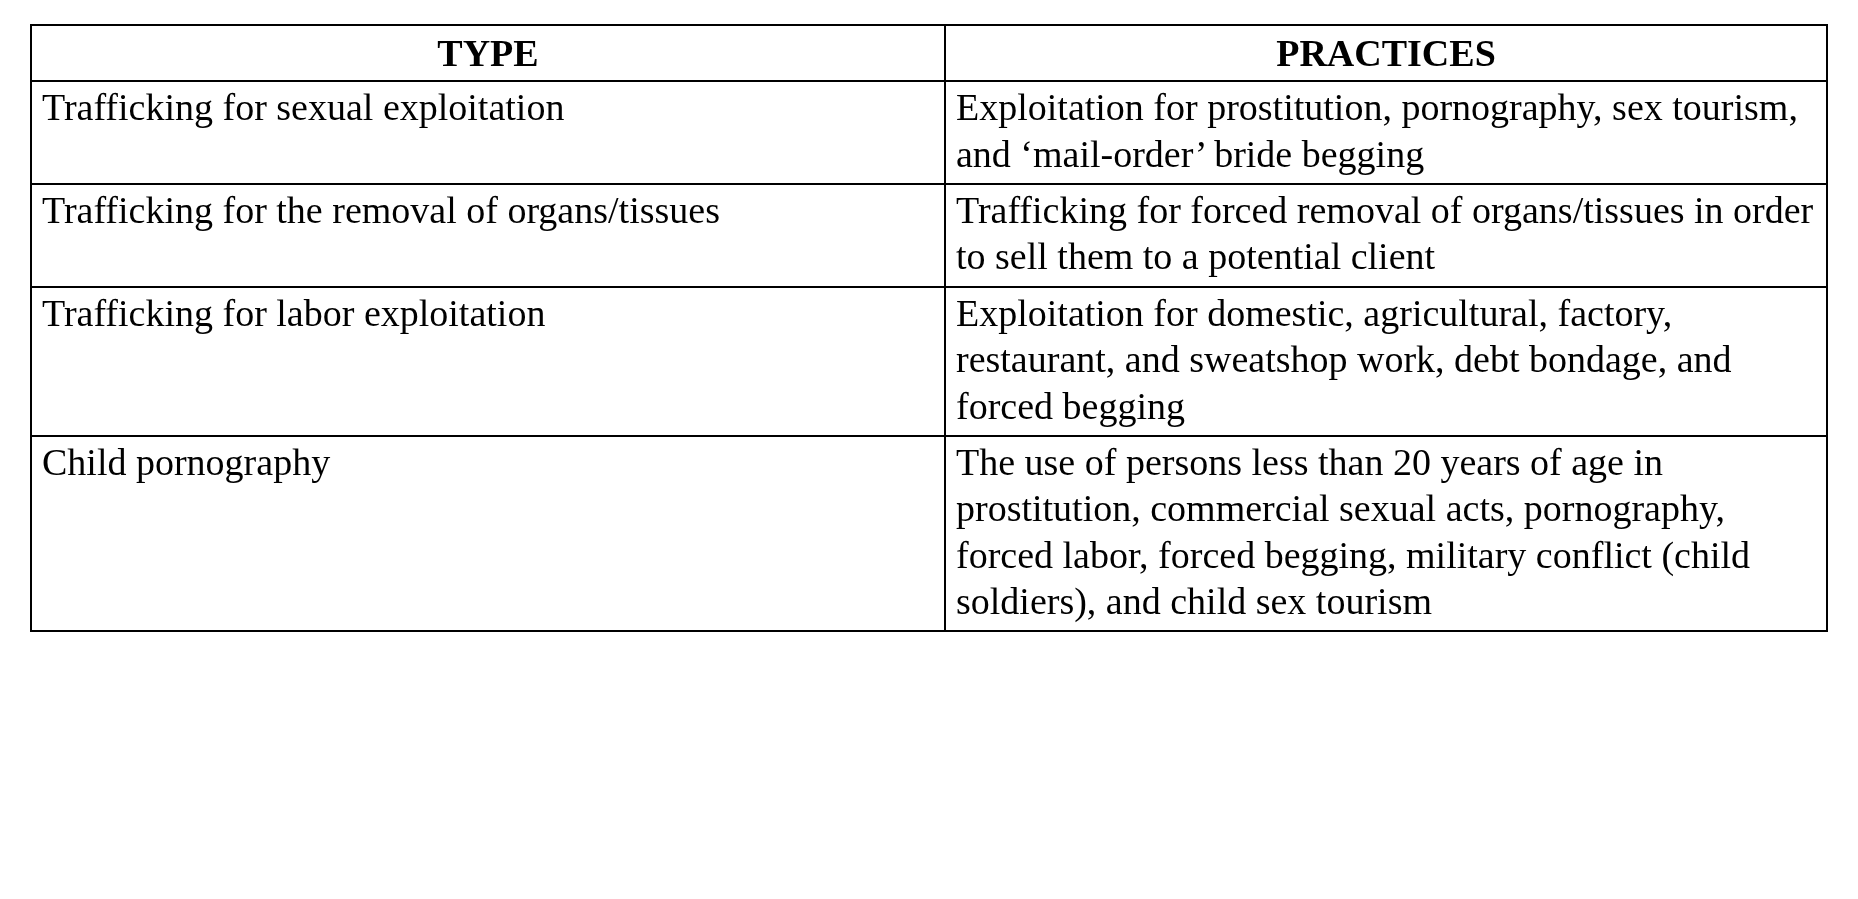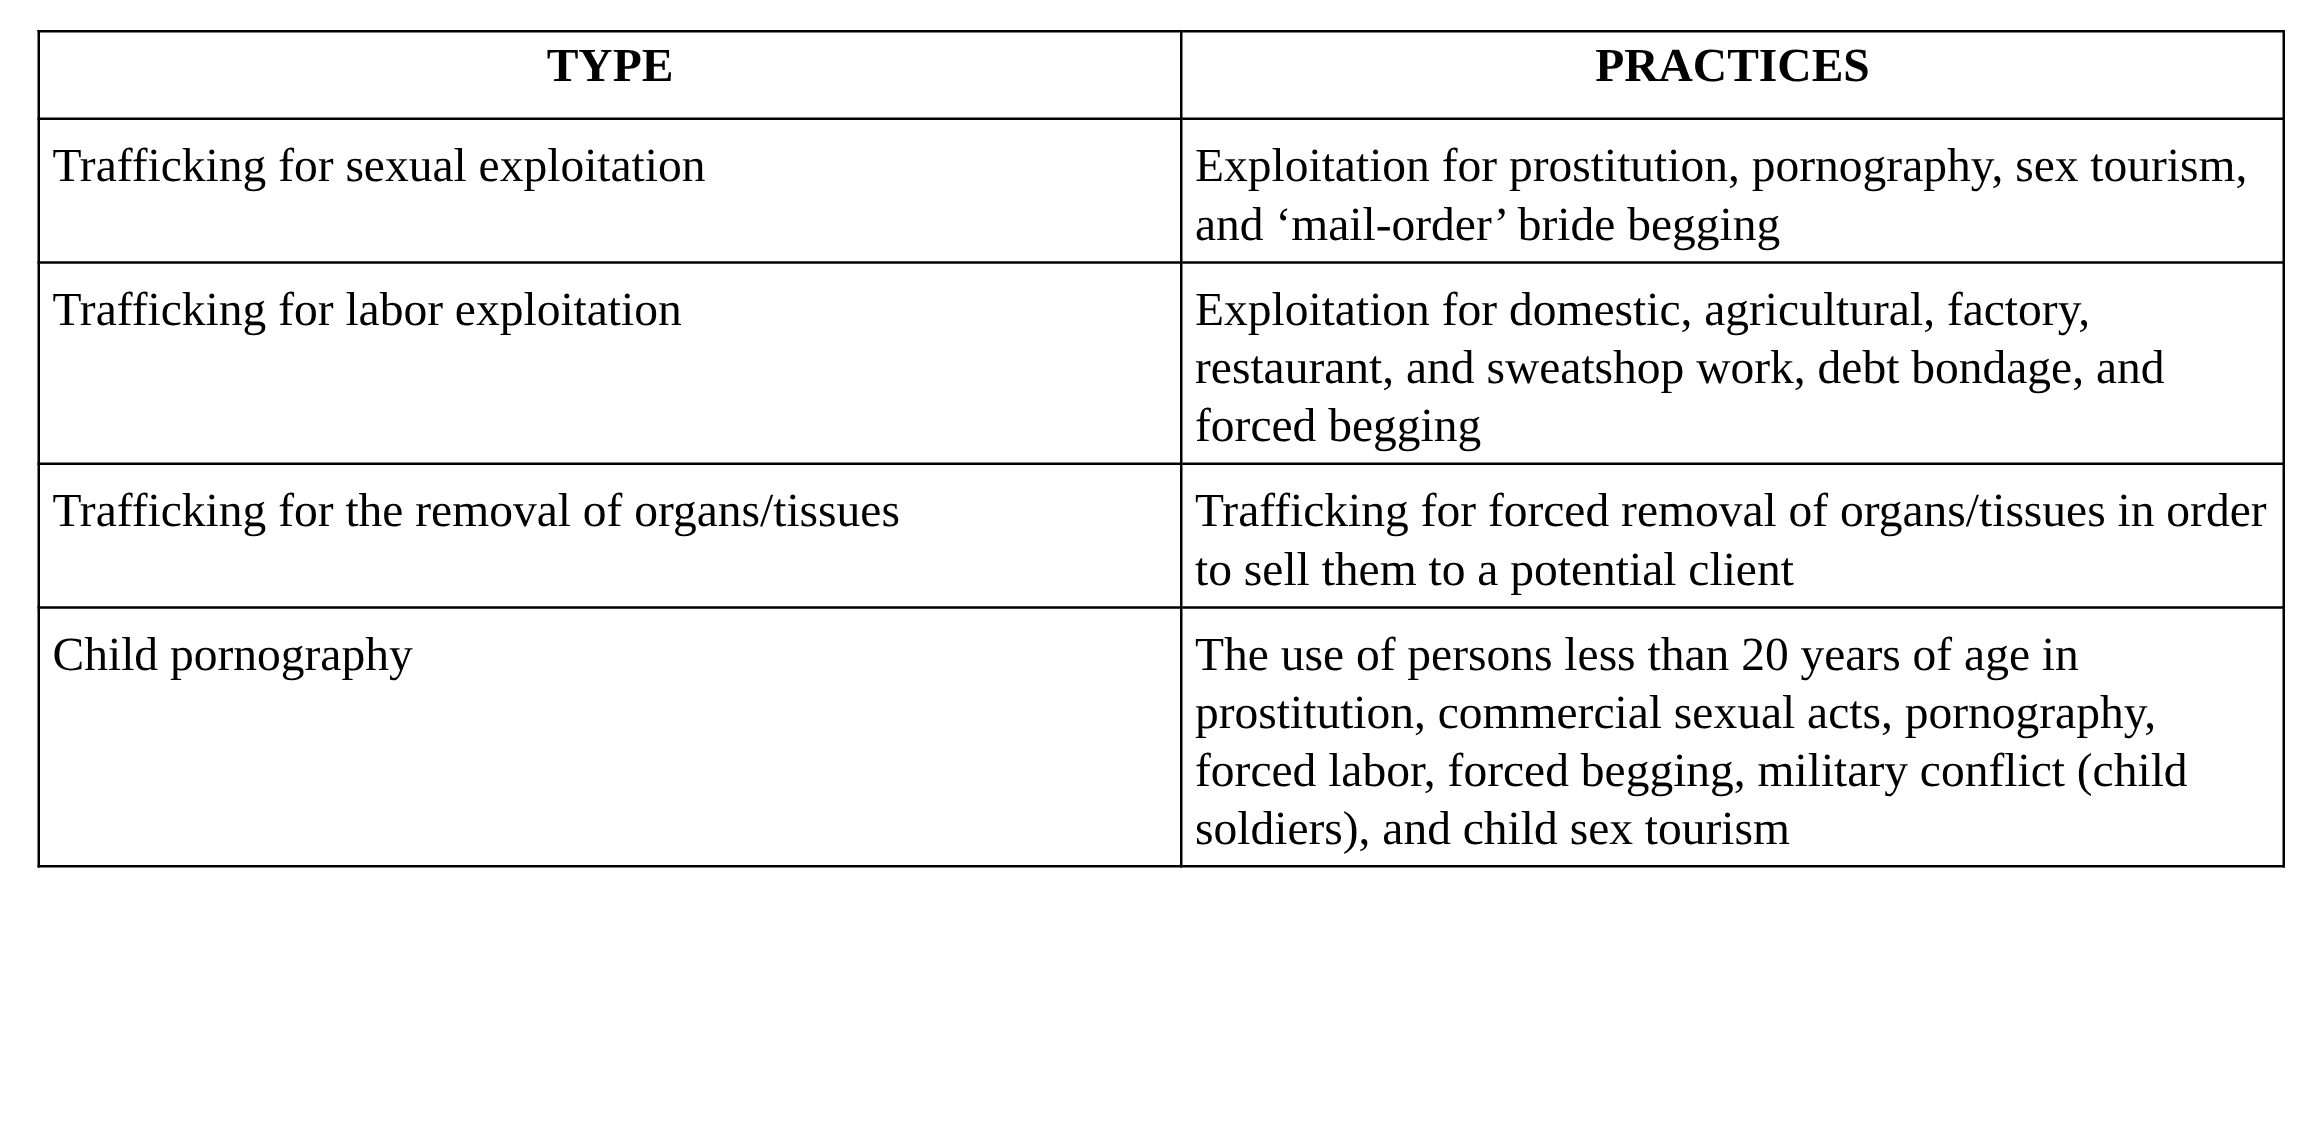--- a/index.html
+++ b/index.html
@@ -38,28 +38,27 @@
     padding: 2px 10px 6px 10px;
     font-size: 38px;
     line-height: 1.22;
     font-weight: normal;
   }
   table.doc-table thead th {
     text-align: center;
     font-weight: bold;
     font-size: 38px;
     padding-top: 4px;
-    padding-bottom: 18px;
+    padding-bottom: 4px;
   }
   col.col-type { width: 914px; }
   col.col-practices { width: 882px; }
   .cell-text {
     display: block;
     white-space: pre-line;
-    margin-top: 12px;
   }
 </style>
 </head>
 <body>
 
 <div class="page">
   <div class="table-wrap">
     <table class="doc-table">
       <colgroup>
         <col class="col-type">
@@ -75,32 +74,32 @@
         <tr>
           <td>
             <span class="cell-text">Trafficking for sexual exploitation</span>
           </td>
           <td>
             <span class="cell-text">Exploitation for prostitution, pornography, sex tourism, and ‘mail-order’ bride begging</span>
           </td>
         </tr>
         <tr>
           <td>
+            <span class="cell-text">Trafficking for the removal of organs/tissues</span>
+          </td>
+          <td>
+            <span class="cell-text">Trafficking for forced removal of organs/tissues in order to sell them to a potential client</span>
+          </td>
+        </tr>
+        <tr>
+          <td>
             <span class="cell-text">Trafficking for labor exploitation</span>
           </td>
           <td>
             <span class="cell-text">Exploitation for domestic, agricultural, factory, restaurant, and sweatshop work, debt bondage, and forced begging</span>
-          </td>
-        </tr>
-        <tr>
-          <td>
-            <span class="cell-text">Trafficking for the removal of organs/tissues</span>
-          </td>
-          <td>
-            <span class="cell-text">Trafficking for forced removal of organs/tissues in order to sell them to a potential client</span>
           </td>
         </tr>
         <tr>
           <td>
             <span class="cell-text">Child pornography</span>
           </td>
           <td>
             <span class="cell-text">The use of persons less than 20 years of age in prostitution, commercial sexual acts, pornography, forced labor, forced begging, military conflict (child soldiers), and child sex tourism</span>
           </td>
         </tr>

